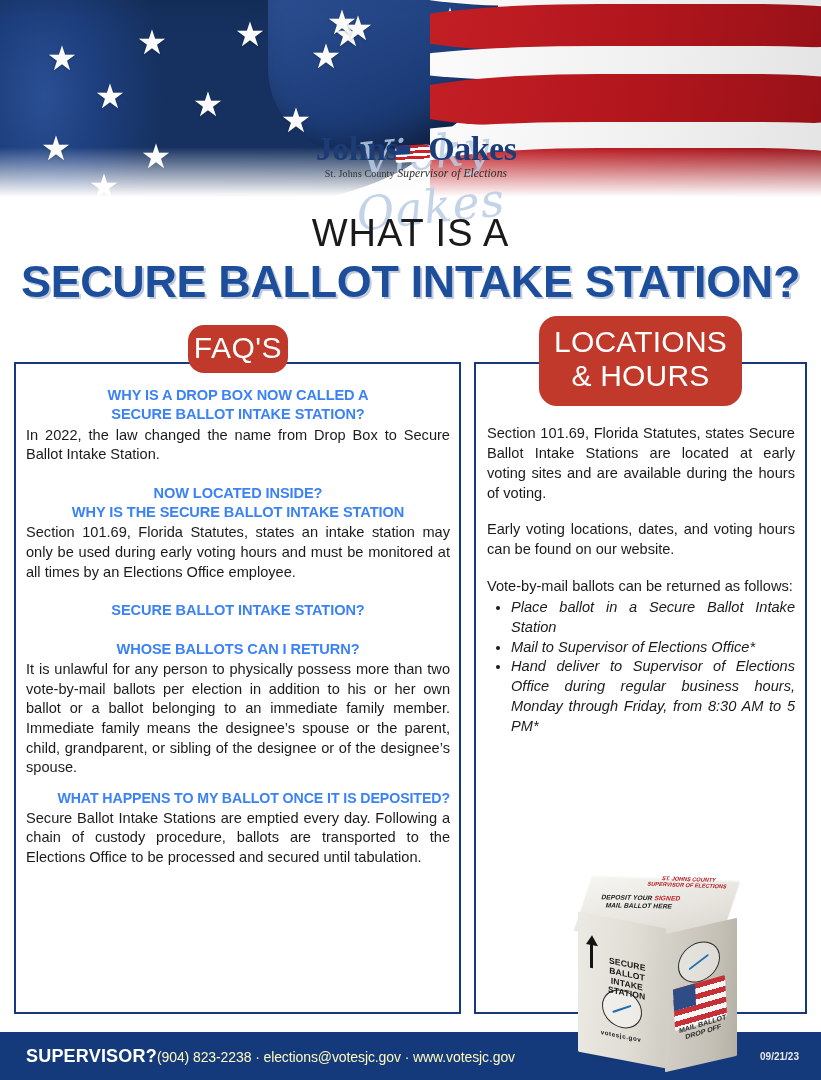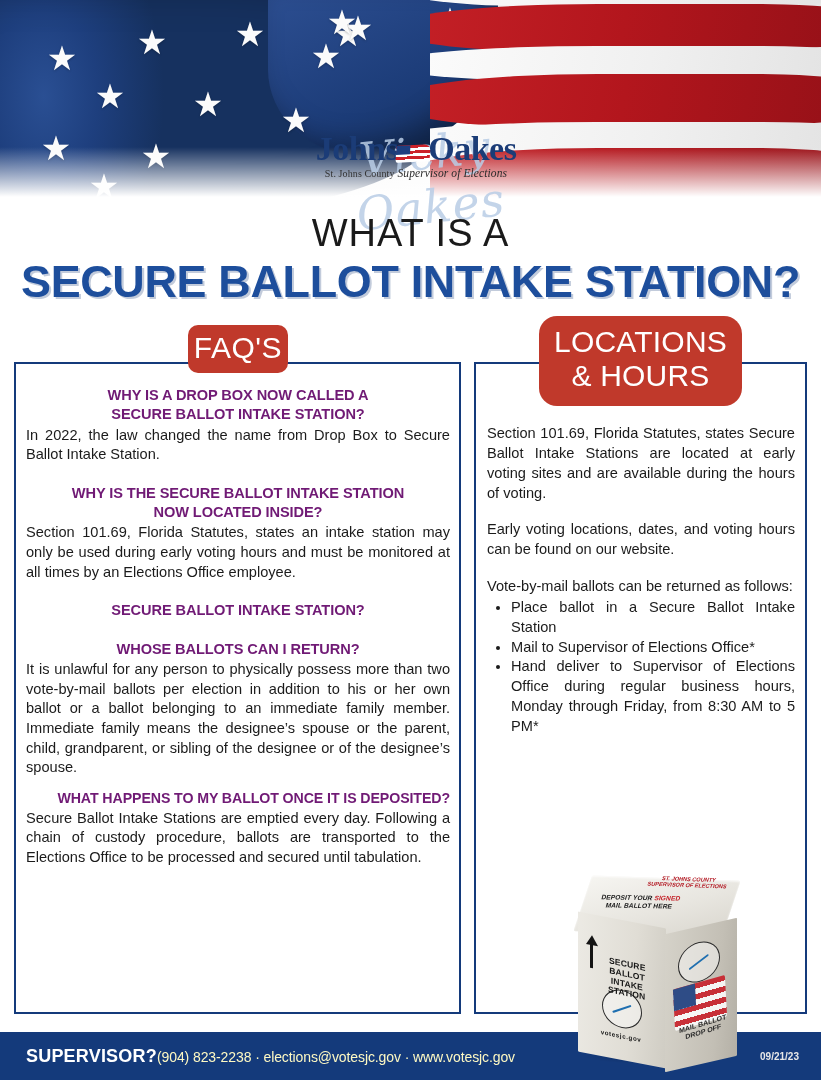--- a/index.html
+++ b/index.html
@@ -186,21 +186,21 @@
     background: #ffffff;
   }
   .panel-left  { top: 362px; left: 14px;  width: 447px; height: 652px; }
   .panel-right { top: 362px; left: 474px; width: 333px; height: 652px; }
 
   .badge {
     position: absolute;
     background: #c0392b;
     color: #ffffff;
     text-align: center;
-    border-radius: 10px;
+    border-radius: 16px;
     font-family: "Liberation Sans", sans-serif;
     font-weight: 400;
     line-height: 1.06;
     z-index: 5;
   }
   .badge-faq {
     top: 325px; left: 188px;
     width: 100px; height: 48px;
     font-size: 30px;
     padding-top: 7px;
@@ -216,21 +216,21 @@
   }
   .badge-loc .l2 { display: block; margin-top: 2px; }
 
   
   .left-body {
     position: absolute;
     top: 386px; left: 26px;
     width: 424px;
   }
   .q {
-    color: #701a75;
+    color: #3b82f6;
     font-weight: bold;
     font-size: 14.6px;
     text-align: center;
     line-height: 1.32;
     letter-spacing: -.1px;
   }
   .q.full { font-size: 14.2px; text-align: right; }
   .a {
     font-size: 14.6px;
     color: #1b1b1b;
@@ -251,20 +251,21 @@
     font-size: 14.6px;
     color: #1b1b1b;
     line-height: 1.36;
     text-align: justify;
   }
   .rp.left { text-align: left; }
   .rgap { height: 17px; }
   ul.rlist {
     margin: 1px 0 4px 0;
     padding-left: 24px;
+    font-style: italic;
   }
   ul.rlist li {
     font-size: 14.6px;
     color: #1b1b1b;
     line-height: 1.36;
     text-align: justify;
     margin-bottom: 0px;
   }
   .must { font-weight: bold; text-decoration: underline; }
 
@@ -504,22 +505,22 @@
         <div>WHY IS A DROP BOX NOW CALLED A</div>
         <div>SECURE BALLOT INTAKE STATION?</div>
       </div>
       <div class="a">In 2022, the law changed the name from Drop Box to Secure Ballot Intake Station.</div>
     </div>
 
     <div class="gap"></div>
 
     <div>
       <div class="q">
+        <div>NOW LOCATED INSIDE?</div>
         <div>WHY IS THE SECURE BALLOT INTAKE STATION</div>
-        <div>NOW LOCATED INSIDE?</div>
       </div>
       <div class="a">Section 101.69, Florida Statutes, states an intake station may only be used during early voting hours and must be monitored at all times by an Elections Office employee.</div>
     </div>
 
     <div class="gap"></div>
 
     <div>
       <div class="q">
         <div>SECURE BALLOT INTAKE STATION?</div>
       </div>

